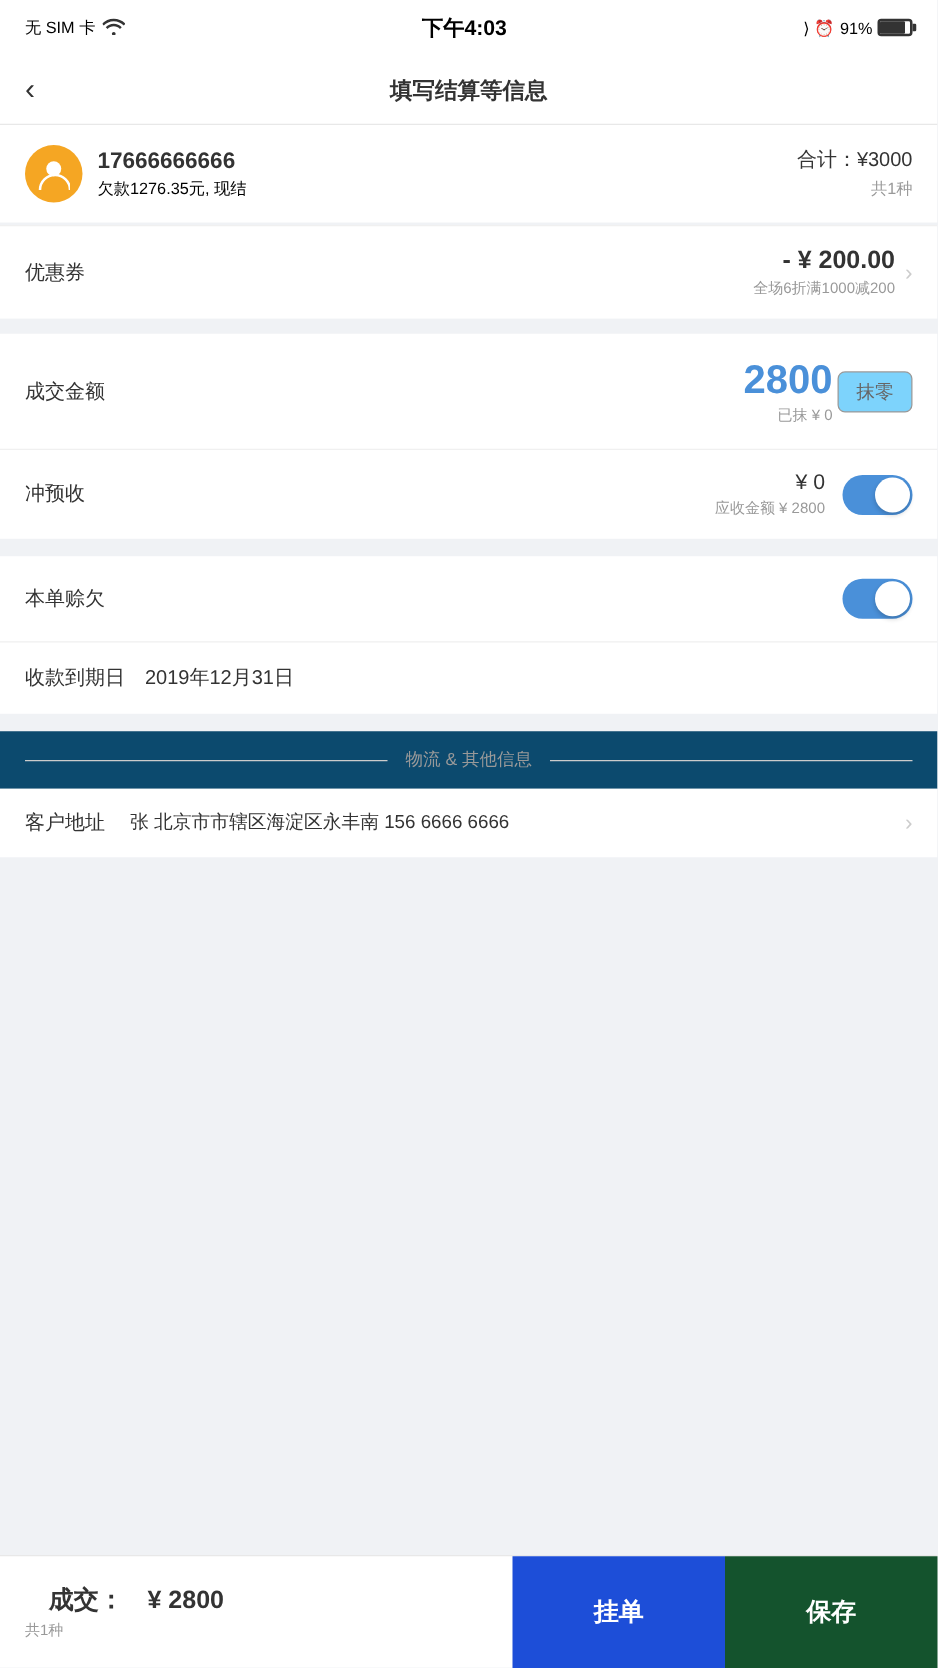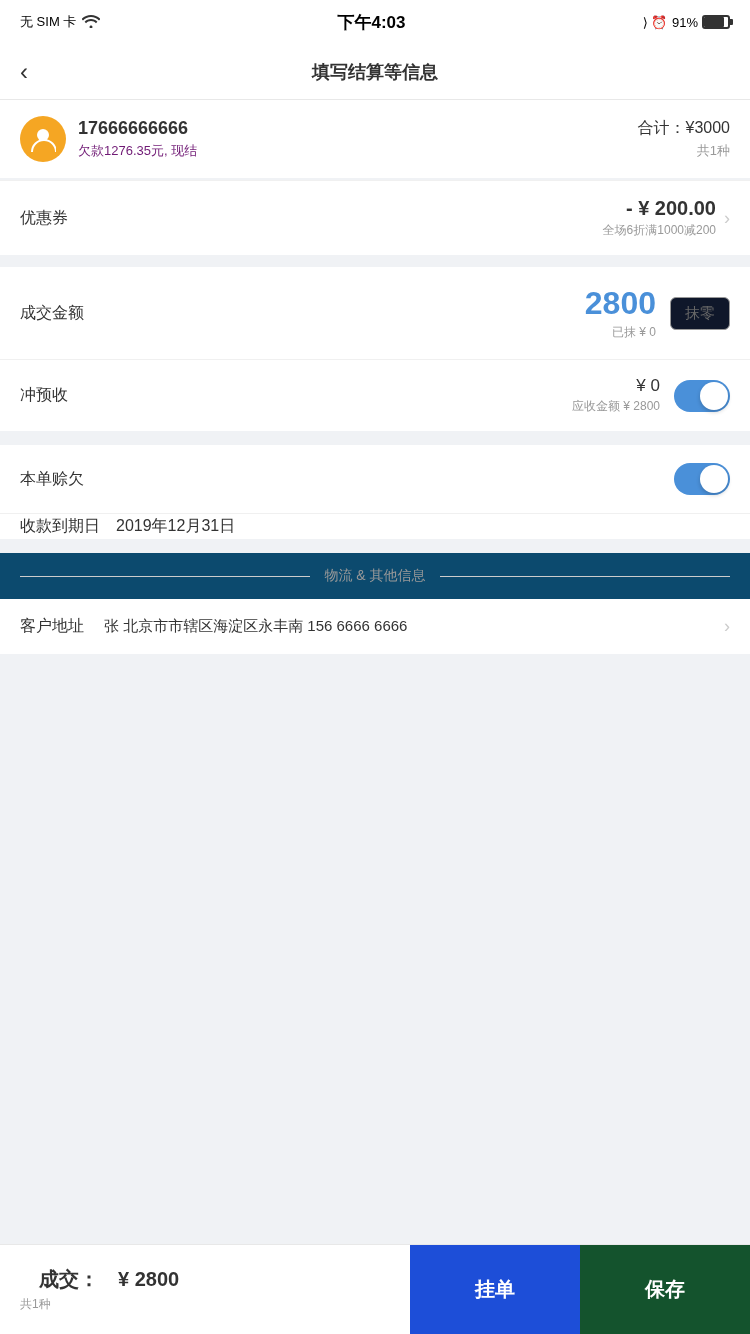--- a/index.html
+++ b/index.html
@@ -106,21 +106,21 @@
       color: white;
       font-size: 22px;
     }
     .customer-info .phone {
       font-size: 18px;
       font-weight: 600;
       color: #333;
     }
     .customer-info .sub {
       font-size: 13px;
-      color: #701a75;
+      color: #000000;
       margin-top: 3px;
     }
     .customer-right {
       text-align: right;
     }
     .customer-right .total {
       font-size: 16px;
       color: #333;
       font-weight: 500;
     }
@@ -186,42 +186,42 @@
       align-items: center;
       justify-content: space-between;
     }
     .amount-label {
       font-size: 16px;
       color: #333;
     }
     .amount-right {
       display: flex;
       align-items: center;
-      gap: 14px;
+      gap: 4px;
     }
     .amount-value-block {
       text-align: right;
     }
     .amount-big {
       font-size: 32px;
       font-weight: 700;
       color: #4a90d9;
     }
     .amount-sub {
       font-size: 12px;
       color: #999;
       margin-top: 2px;
     }
     .round-btn {
       border: 1.5px solid #999;
       border-radius: 6px;
       padding: 6px 14px;
       font-size: 15px;
       color: #666;
-      background: #0f172a;
+      background: #7dd3fc;
       cursor: pointer;
       text-align: center;
     }
 
     
     .prepay-row {
       padding: 16px 20px;
       display: flex;
       align-items: center;
       justify-content: space-between;
@@ -278,21 +278,21 @@
       align-items: center;
       justify-content: space-between;
     }
     .debt-label {
       font-size: 16px;
       color: #333;
     }
 
     
     .date-row {
-      padding: 2px 20px;
+      padding: 18px 20px;
       display: flex;
       align-items: center;
       gap: 16px;
       border-top: 1px solid #f0f0f0;
     }
     .date-label {
       font-size: 16px;
       color: #333;
       flex-shrink: 0;
     }

